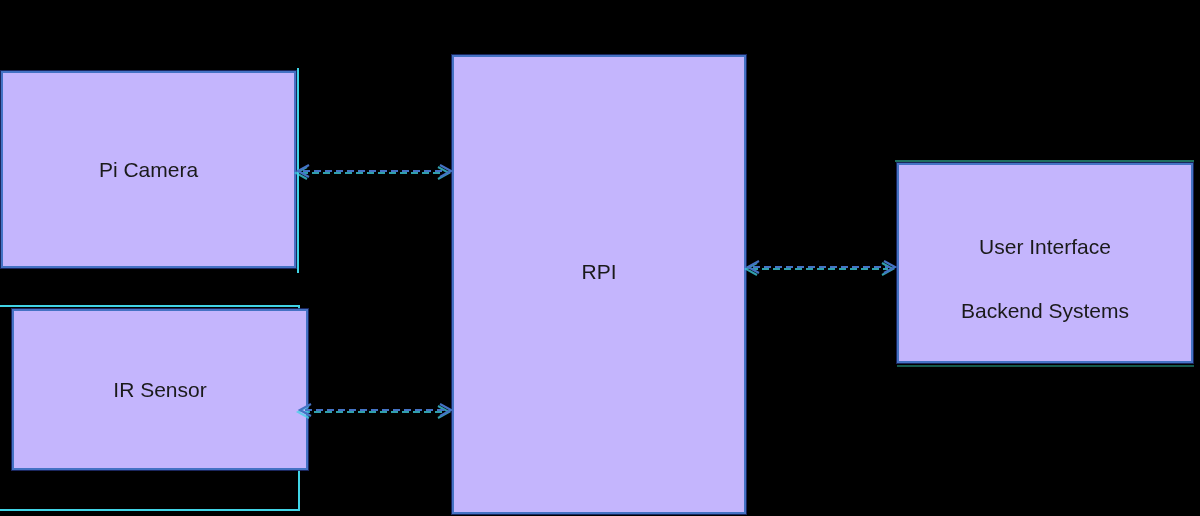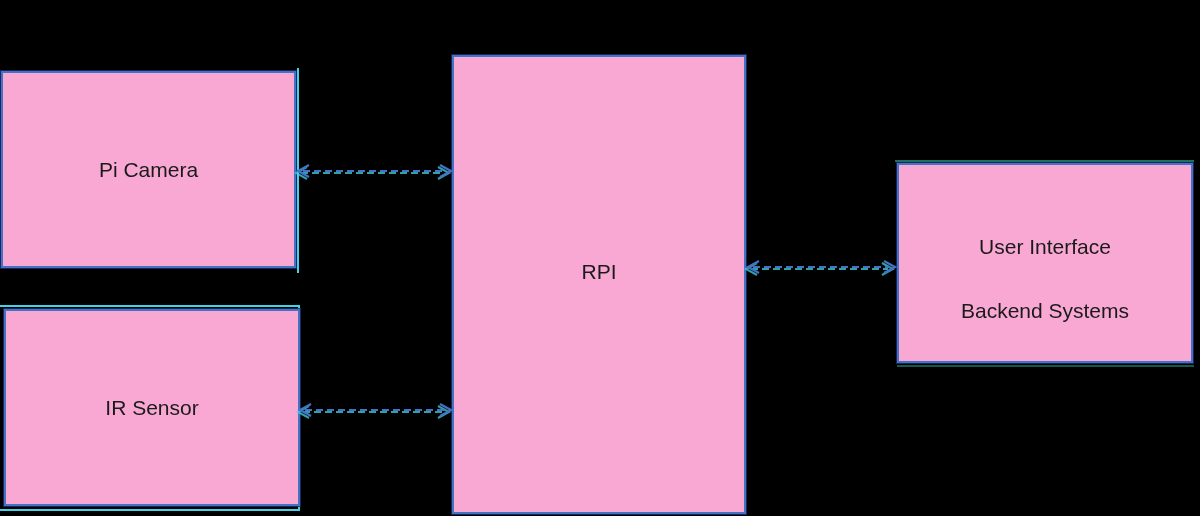--- a/index.html
+++ b/index.html
@@ -11,21 +11,21 @@
     position: relative;
     width: 1200px;
     height: 516px;
     background: #000000;
     overflow: hidden;
     font-family: "Liberation Sans", "DejaVu Sans", sans-serif;
   }
   .node {
     position: absolute;
     box-sizing: border-box;
-    background: #f9a8d4;
+    background: #c4b5fd;
     border: 2px solid #4472c4;
     box-shadow: 0 0 0 1px rgba(30, 45, 110, 0.85);
     display: flex;
     align-items: center;
     justify-content: center;
     text-align: center;
     color: #1a1a1a;
     font-size: 21px;
     line-height: 32px;
     z-index: 2;
@@ -42,21 +42,21 @@
     border: 2px solid #41d4e6;
     background: transparent;
   }
   .teal-line {
     background: #1f6e5e;
   }
   .teal-line.dim {
     background: #14584b;
   }
   #pi-camera-box   { left: 1px;   top: 71px;  width: 295px; height: 197px; }
-  #ir-sensor-box   { left: 4px;   top: 309px; width: 296px; height: 197px; }
+  #ir-sensor-box   { left: 12px;   top: 309px; width: 296px; height: 161px; }
   #rpi-box         { left: 452px; top: 55px;  width: 294px; height: 459px; }
   #ui-backend-box  { left: 897px; top: 163px; width: 296px; height: 200px; }
 
   #rpi-box .node-label { transform: translateY(-13px); }
 
   #pi-accent-right { left: 297px; top: 68px;  width: 2px;   height: 205px; }
   #ir-accent       { left: -5px;  top: 305px; width: 305px; height: 206px; }
   #ui-accent-top   { left: 895px; top: 160px; width: 299px; height: 2px; }
   #ui-accent-bottom{ left: 897px; top: 365px; width: 297px; height: 2px; }
 

